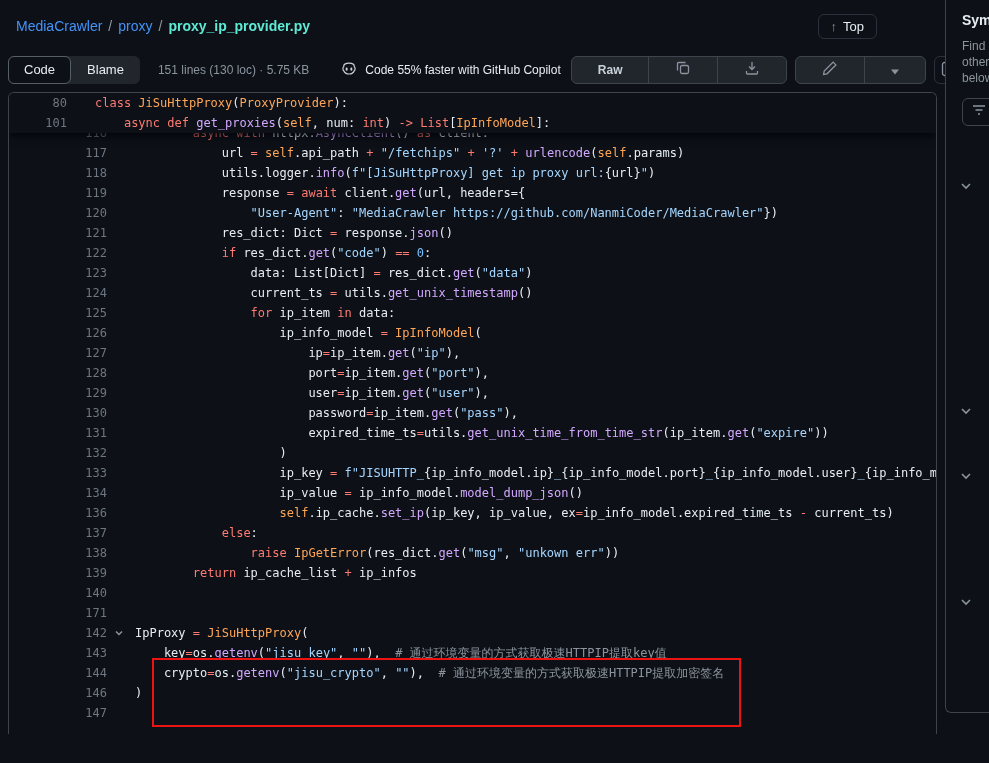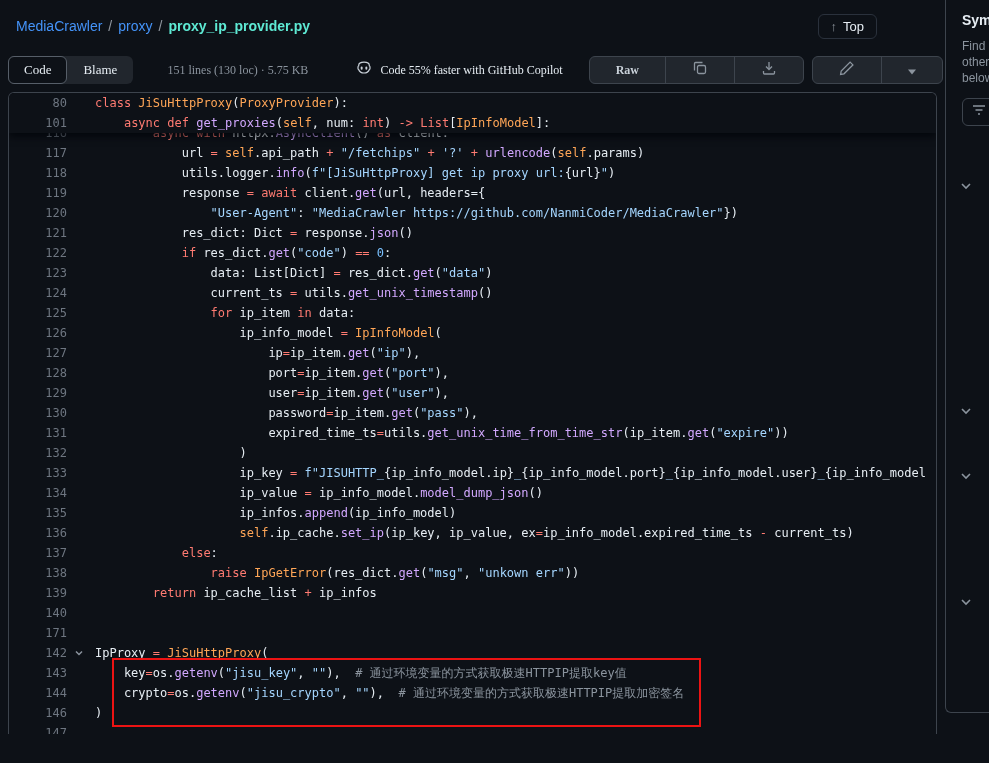--- a/index.html
+++ b/index.html
@@ -12,42 +12,42 @@
   .breadcrumb-bar { display:flex; align-items:center; height:44px; padding:0 16px; font-size:14px; }
   .crumb-link { color:#4493f8; cursor:pointer; }
   .crumb-sep { color:#9198a1; margin:0 6px; }
   .crumb-file { color:#5eead4; font-weight:700; }
   .top-btn { margin-left:auto; margin-right:52px; display:flex; align-items:center; gap:6px;
              font-size:13px; color:#e6edf3; padding:4px 12px; border:1px solid #2a313c;
              border-radius:6px; background:transparent; cursor:pointer; }
   .top-arrow { color:#9198a1; font-size:13px; }
 
   
-  .toolbar { display:flex; align-items:center; height:44px; padding:0 8px; gap:26px;font-family:Liberation Serif, serif; }
+  .toolbar { display:flex; align-items:center; height:44px; padding:0 8px; gap:10px; }
   .seg { display:flex; background:#21262d; border-radius:6px; }
   .seg-btn { padding:4px 15px; font-size:13px; color:#e6edf3; border:1px solid transparent;
              border-radius:6px; cursor:pointer; line-height:18px; }
   .seg-btn.active { background:#0d1117; border-color:#565e68; }
   .file-info { font-size:12px; color:#8b949e; margin-left:8px; white-space:nowrap; }
   .copilot-badge { display:flex; align-items:center; gap:8px; margin-left:22px; font-size:12px;
                    color:#e6edf3; white-space:nowrap; }
   .copilot-badge svg { color:#c9d1d9; }
   .actions { margin-left:auto; display:flex; align-items:center; gap:8px; }
   .btn-group { display:flex; align-items:stretch; height:28px; background:#21262d;
                border:1px solid #3d444d; border-radius:6px; overflow:hidden; }
   .btn-group > * { display:flex; align-items:center; padding:0 26px; color:#8b949e; cursor:pointer; }
   .btn-group > * + * { border-left:1px solid #3d444d; }
   .raw-label { font-size:12px; font-weight:600; color:#c9d1d9; }
   .icon-btn { width:30px; height:28px; display:flex; align-items:center; justify-content:center;
               color:#8b949e; border:1px solid #2a313c; border-radius:6px; background:transparent; cursor:pointer; }
 
   
   .code-box { position:relative; margin:0 8px; width:929px; height:642px; background:#0d1117;
               border:1px solid #3d444d; border-bottom:none;
-              border-top-left-radius:6px; border-top-right-radius:6px; overflow:hidden; }
+              border-top-left-radius:6px; border-top-right-radius:6px; overflow:hidden;padding-left:40px; }
   .code-row { display:flex; height:20px; line-height:20px; white-space:pre;
               font-family:"DejaVu Sans Mono", monospace; font-size:12px; color:#e6edf3; position:relative; }
   .ln { flex:0 0 58px; text-align:right; color:#6e7681; cursor:pointer; }
   .lc { flex:1; padding-left:28px; overflow:hidden; }
   .tok-k { color:#ff7b72; } .tok-fn { color:#d2a8ff; } .tok-cl { color:#ffa657; }
   .tok-s { color:#a5d6ff; } .tok-n { color:#79c0ff; } .tok-c { color:#8b949e;margin-top:12px; }
   #sticky-lines { position:absolute; top:0; left:0; right:0; z-index:2; background:#0d1117;
                   box-shadow:0 4px 7px rgba(1,4,9,0.75); }
   #code-lines { position:relative; padding-top:30px; }
   .row-chev { position:absolute; left:62px; top:2px; width:16px; height:16px; color:#8b949e;
@@ -158,21 +158,20 @@
           <div class="code-row"><span class="ln">125</span><span class="lc"><span>                </span><span class="tok-k">for</span><span> ip_item </span><span class="tok-k">in</span><span> data:</span></span></div>
           <div class="code-row"><span class="ln">126</span><span class="lc"><span>                    ip_info_model </span><span class="tok-k">=</span><span> </span><span class="tok-cl">IpInfoModel</span><span>(</span></span></div>
           <div class="code-row"><span class="ln">127</span><span class="lc"><span>                        ip</span><span class="tok-k">=</span><span>ip_item.</span><span class="tok-fn">get</span><span>(</span><span class="tok-s">"ip"</span><span>),</span></span></div>
           <div class="code-row"><span class="ln">128</span><span class="lc"><span>                        port</span><span class="tok-k">=</span><span>ip_item.</span><span class="tok-fn">get</span><span>(</span><span class="tok-s">"port"</span><span>),</span></span></div>
           <div class="code-row"><span class="ln">129</span><span class="lc"><span>                        user</span><span class="tok-k">=</span><span>ip_item.</span><span class="tok-fn">get</span><span>(</span><span class="tok-s">"user"</span><span>),</span></span></div>
           <div class="code-row"><span class="ln">130</span><span class="lc"><span>                        password</span><span class="tok-k">=</span><span>ip_item.</span><span class="tok-fn">get</span><span>(</span><span class="tok-s">"pass"</span><span>),</span></span></div>
           <div class="code-row"><span class="ln">131</span><span class="lc"><span>                        expired_time_ts</span><span class="tok-k">=</span><span>utils.</span><span class="tok-fn">get_unix_time_from_time_str</span><span>(ip_item.</span><span class="tok-fn">get</span><span>(</span><span class="tok-s">"expire"</span><span>))</span></span></div>
           <div class="code-row"><span class="ln">132</span><span class="lc"><span>                    )</span></span></div>
           <div class="code-row"><span class="ln">133</span><span class="lc"><span>                    ip_key </span><span class="tok-k">=</span><span> </span><span class="tok-s">f"JISUHTTP_</span><span>{ip_info_model.ip}</span><span class="tok-s">_</span><span>{ip_info_model.port}</span><span class="tok-s">_</span><span>{ip_info_model.user}</span><span class="tok-s">_</span><span>{ip_info_model</span></span></div>
           <div class="code-row"><span class="ln">134</span><span class="lc"><span>                    ip_value </span><span class="tok-k">=</span><span> ip_info_model.</span><span class="tok-fn">model_dump_json</span><span>()</span></span></div>
-          <div class="code-row"><span class="ln">135</span><span class="lc"><span>                    ip_infos.</span><span class="tok-fn">append</span><span>(ip_info_model)</span></span></div>
           <div class="code-row"><span class="ln">136</span><span class="lc"><span>                    </span><span class="tok-cl">self</span><span>.ip_cache.</span><span class="tok-fn">set_ip</span><span>(ip_key, ip_value, ex</span><span class="tok-k">=</span><span>ip_info_model.expired_time_ts </span><span class="tok-k">-</span><span> current_ts)</span></span></div>
           <div class="code-row"><span class="ln">137</span><span class="lc"><span>            </span><span class="tok-k">else</span><span>:</span></span></div>
           <div class="code-row"><span class="ln">138</span><span class="lc"><span>                </span><span class="tok-k">raise</span><span> </span><span class="tok-cl">IpGetError</span><span>(res_dict.</span><span class="tok-fn">get</span><span>(</span><span class="tok-s">"msg"</span><span>, </span><span class="tok-s">"unkown err"</span><span>))</span></span></div>
           <div class="code-row"><span class="ln">139</span><span class="lc"><span>        </span><span class="tok-k">return</span><span> ip_cache_list </span><span class="tok-k">+</span><span> ip_infos</span></span></div>
           <div class="code-row"><span class="ln">140</span><span class="lc"></span></div>
           <div class="code-row"><span class="ln">171</span><span class="lc"></span></div>
           <div class="code-row"><span class="ln">142</span><span class="row-chev"><svg width="12" height="12" viewBox="0 0 16 16" fill="none" stroke="currentColor" stroke-width="2">
                 <path d="M4 6l4 4 4-4"></path>
               </svg></span><span class="lc"><span>IpProxy </span><span class="tok-k">=</span><span> </span><span class="tok-cl">JiSuHttpProxy</span><span>(</span></span></div>
           <div class="code-row"><span class="ln">143</span><span class="lc"><span>    key</span><span class="tok-k">=</span><span>os.</span><span class="tok-fn">getenv</span><span>(</span><span class="tok-s">"jisu_key"</span><span>, </span><span class="tok-s">""</span><span>),  </span><span class="tok-c"># 通过环境变量的方式获取极速HTTPIP提取key值</span></span></div>

